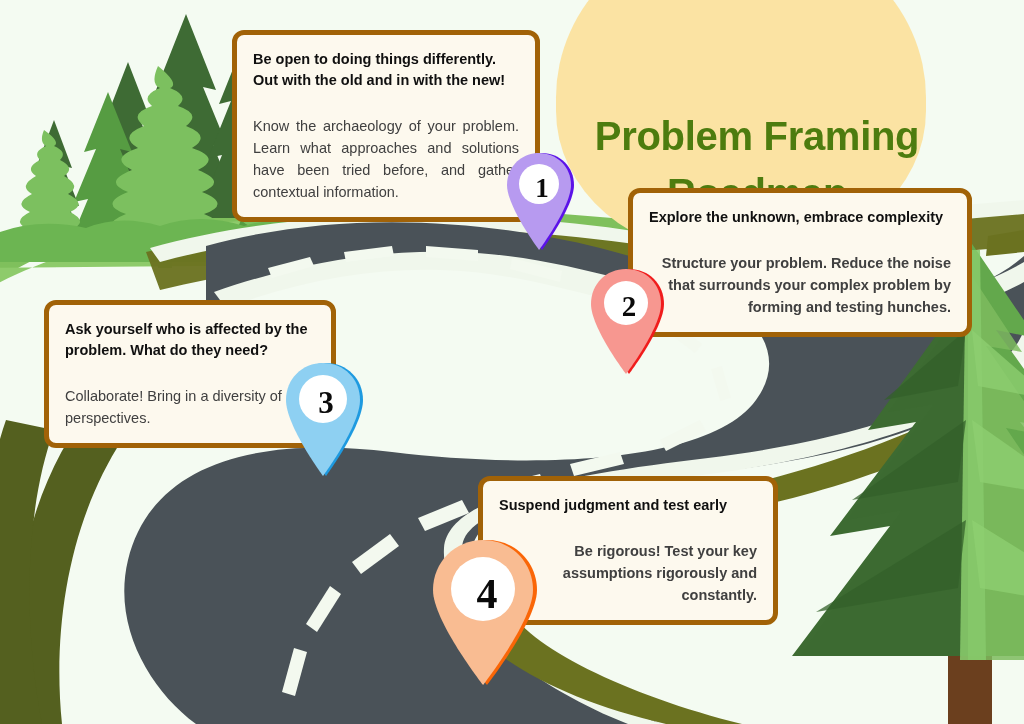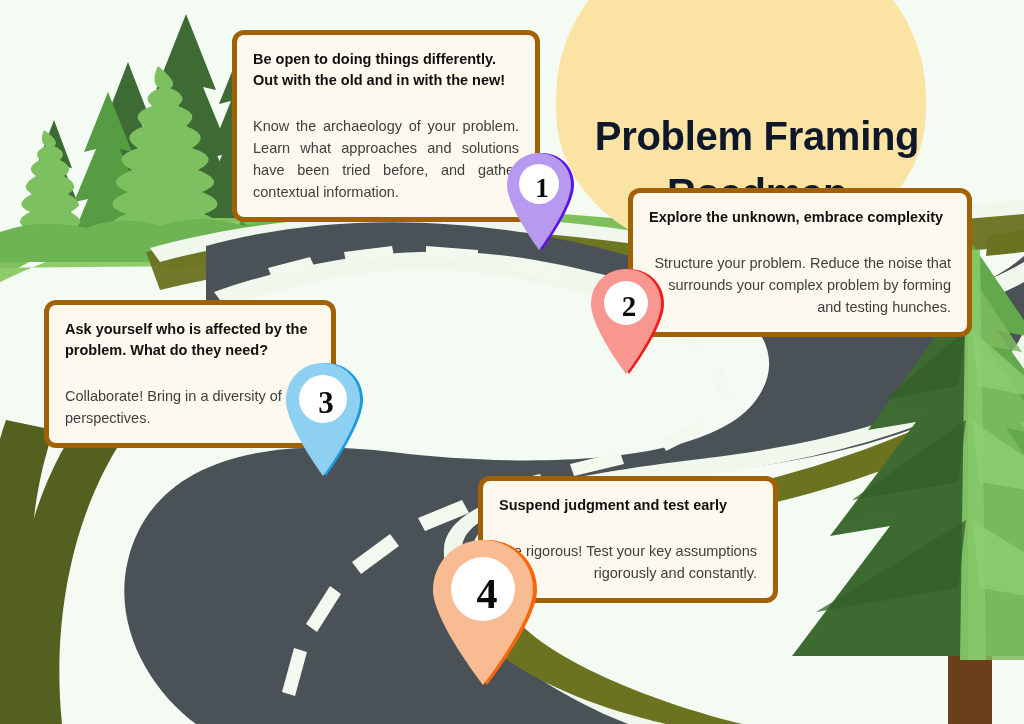--- a/index.html
+++ b/index.html
@@ -33,21 +33,21 @@
     align-items: center;
     justify-content: flex-end;
     padding-bottom: 34px;
     z-index: 4;
   }
   .title-line {
     font-family: "Liberation Sans", sans-serif;
     font-weight: bold;
     font-size: 40px;
     line-height: 1.42;
-    color: #0f172a;
+    color: #4d7c0f;
     letter-spacing: -0.3px;
     text-align: center;
     white-space: nowrap;
     margin-left: 32px;
   }
 
   
   .callout {
     position: absolute;
     background: #fdf9ee;
@@ -64,21 +64,21 @@
   }
   .callout .c-body {
     color: #404040;
     font-size: 14.5px;
     line-height: 1.52;
     margin-top: 24px;
   }
   .align-just .c-body { text-align: justify; text-justify: inter-word; }
   .align-left  .c-body { text-align: left; }
   .align-c-head-center .c-head { text-align: left; }
-  .align-c-body-right .c-body { text-align: right; }
+  .align-c-body-right .c-body { text-align: right; font-weight: bold; }
 
   #box1 { left: 232px; top: 30px;  width: 308px; }
   #box2 { left: 628px; top: 188px; width: 344px; }
   #box3 { left: 44px;  top: 300px; width: 292px; }
   #box4 { left: 478px; top: 476px; width: 300px; }
 
   
   .pin {
     position: absolute;
     z-index: 9;

